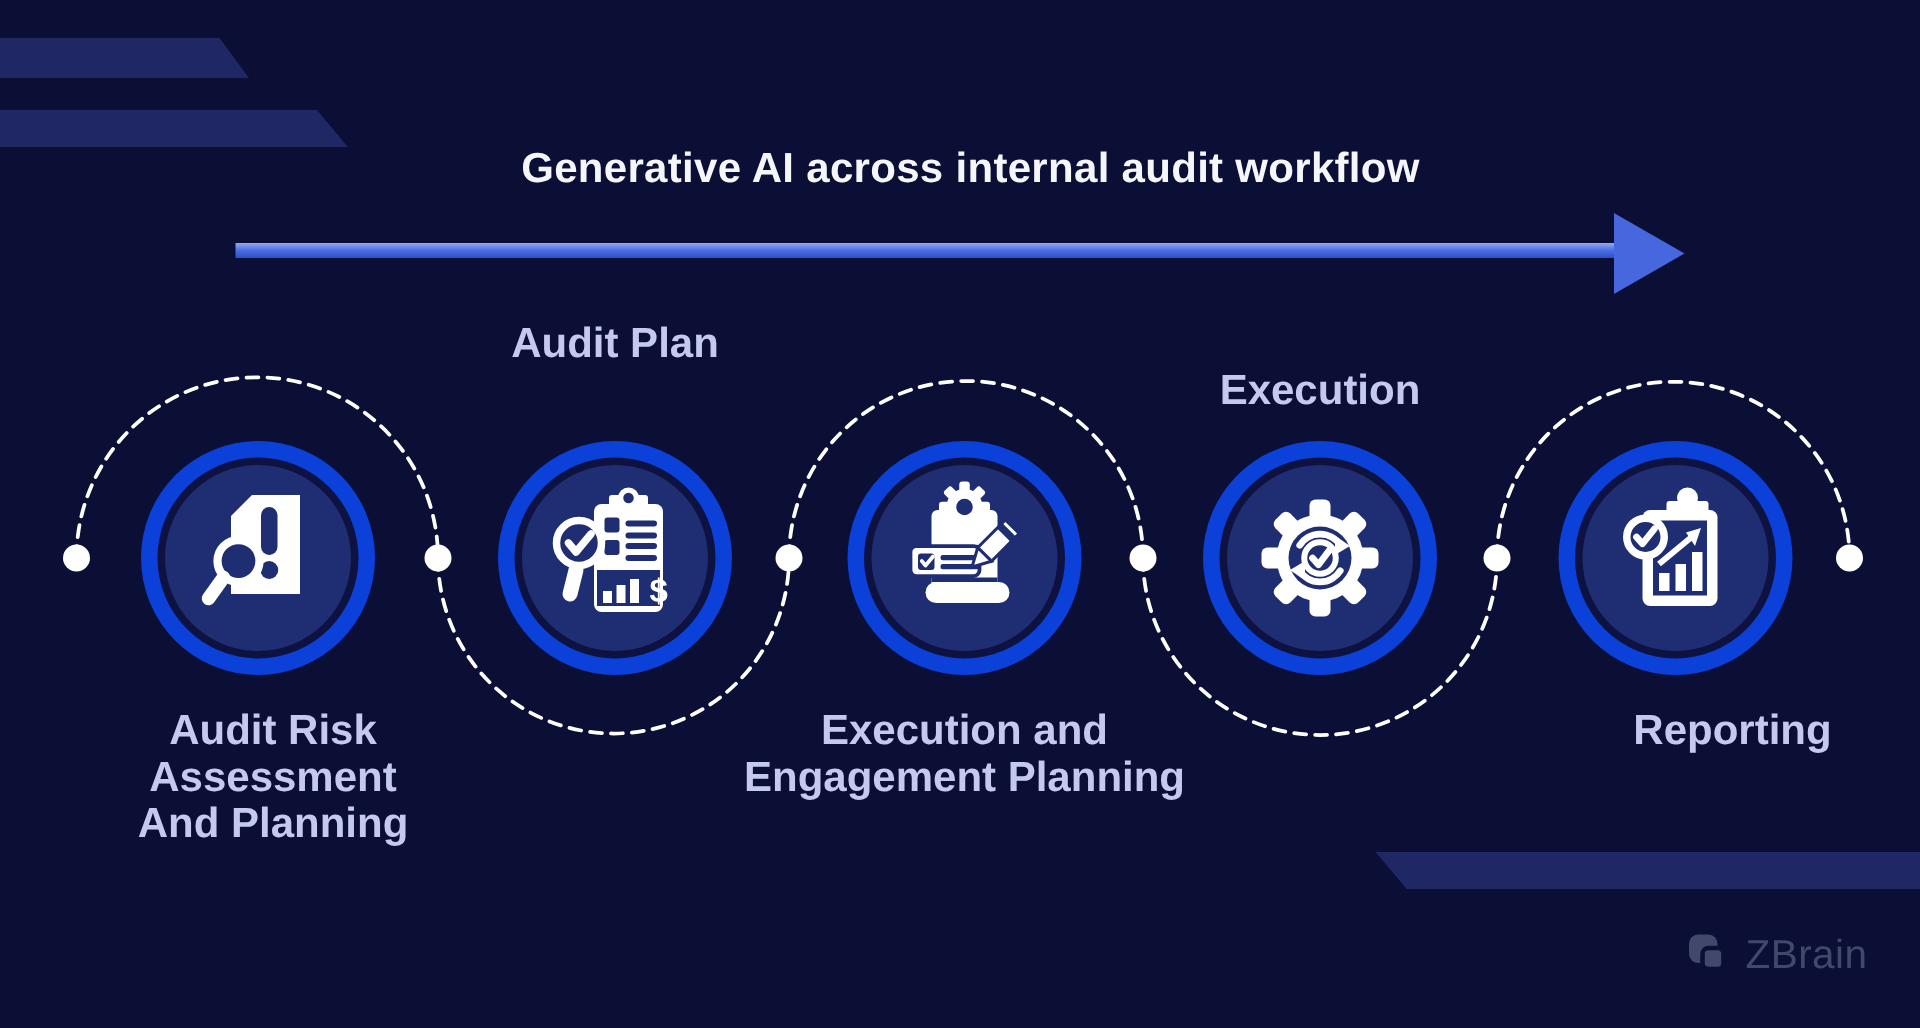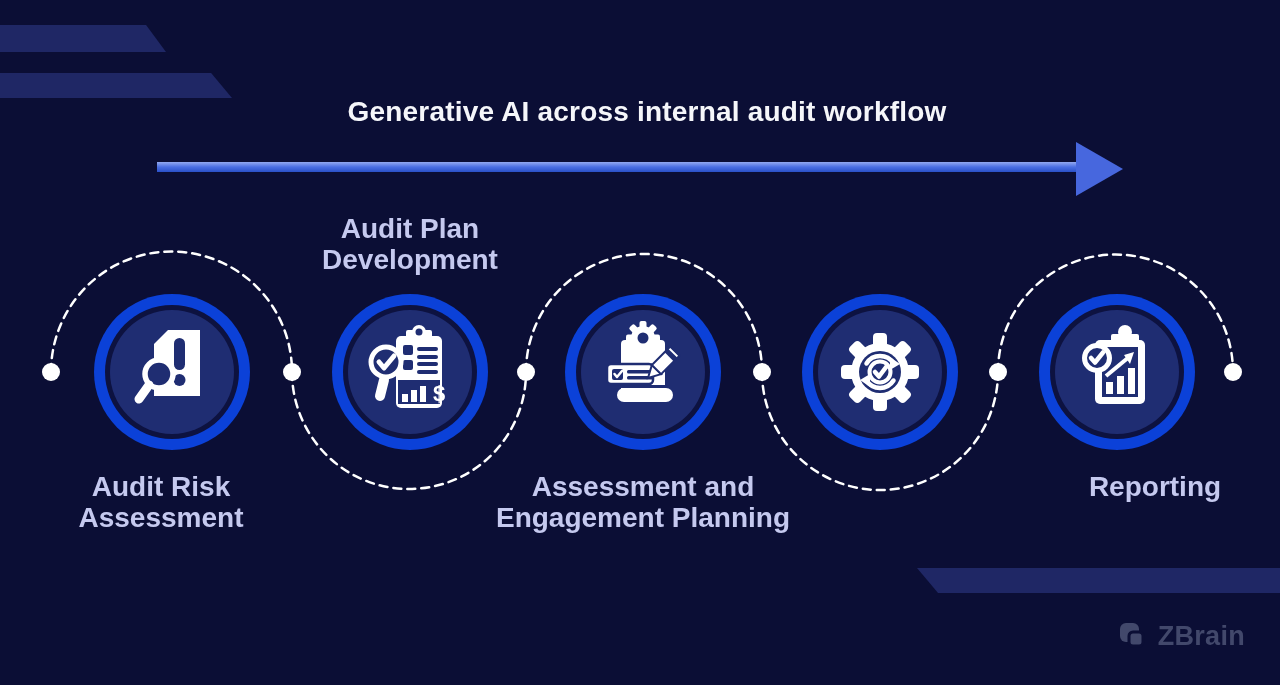--- a/index.html
+++ b/index.html
@@ -21,21 +21,21 @@
   .diagram{position:absolute;left:0;top:0;}
   .step-label{
     position:absolute;width:310px;text-align:center;
     color:#c5c9ef;font-size:28px;font-weight:700;line-height:31px;
   }
   .step-label span{display:block;}
   .brand{
     position:absolute;right:35px;top:619px;height:34px;
     display:flex;align-items:center;gap:9px;opacity:.92;
   }
-  .brand-text{color:#474d70;font-size:27px;font-weight:700;letter-spacing:.3px;}
+  .brand-text{color:#474d70;font-size:27px;font-weight:400;letter-spacing:.3px;}
 </style>
 </head>
 <body>
 
 <div class="canvas">
 
   <div class="stripe stripe-1"></div>
   <div class="stripe stripe-2"></div>
   <div class="stripe stripe-3"></div>
 
@@ -184,30 +184,34 @@
         <rect x="0" y="4" width="7" height="18" fill="#ffffff"></rect>
         <rect x="11" y="-4" width="7" height="26" fill="#ffffff"></rect>
         <line x1="-11" y1="4" x2="12" y2="-15" stroke="#ffffff" stroke-width="4"></line>
         <polygon points="17,-20 7,-17 13,-8" fill="#ffffff"></polygon>
         <circle cx="-20" cy="-14" r="12.5" fill="#1f2d72" stroke="#ffffff" stroke-width="5"></circle>
         <path d="M -26 -14 L -22 -9.5 L -14 -19.5" fill="none" stroke="#ffffff" stroke-width="4.5" stroke-linecap="round" stroke-linejoin="round"></path>
       </g>
     </g>
   </svg>
 
-  <div class="step-label" style="left:6px;top:471px">
+  <div class="step-label" style="left:27px;top:471px">
     <span>Audit Risk Assessment</span>
+    <span>And Planning</span>
   </div>
   <div class="step-label" style="left:255px;top:213px">
     <span>Audit Plan</span>
-    <span>Development</span>
   </div>
   <div class="step-label" style="left:488px;top:471px">
-    <span>Assessment and</span>
+    <span>Execution and</span>
     <span>Engagement Planning</span>
+  </div>
+  <div class="step-label" style="left:725px;top:244px">
+    <span>Execution</span>
+    <span></span>
   </div>
   <div class="step-label" style="left:1000px;top:471px">
     <span>Reporting</span>
     <span></span>
   </div>
 
   <div class="brand">
     <svg width="30" height="30" viewBox="0 0 30 30">
       <rect x="1" y="2" width="19" height="19" rx="6" fill="#474d70"></rect>
       <rect x="10" y="11" width="14" height="14" rx="4" fill="#474d70" stroke="#0b0e35" stroke-width="3"></rect>

